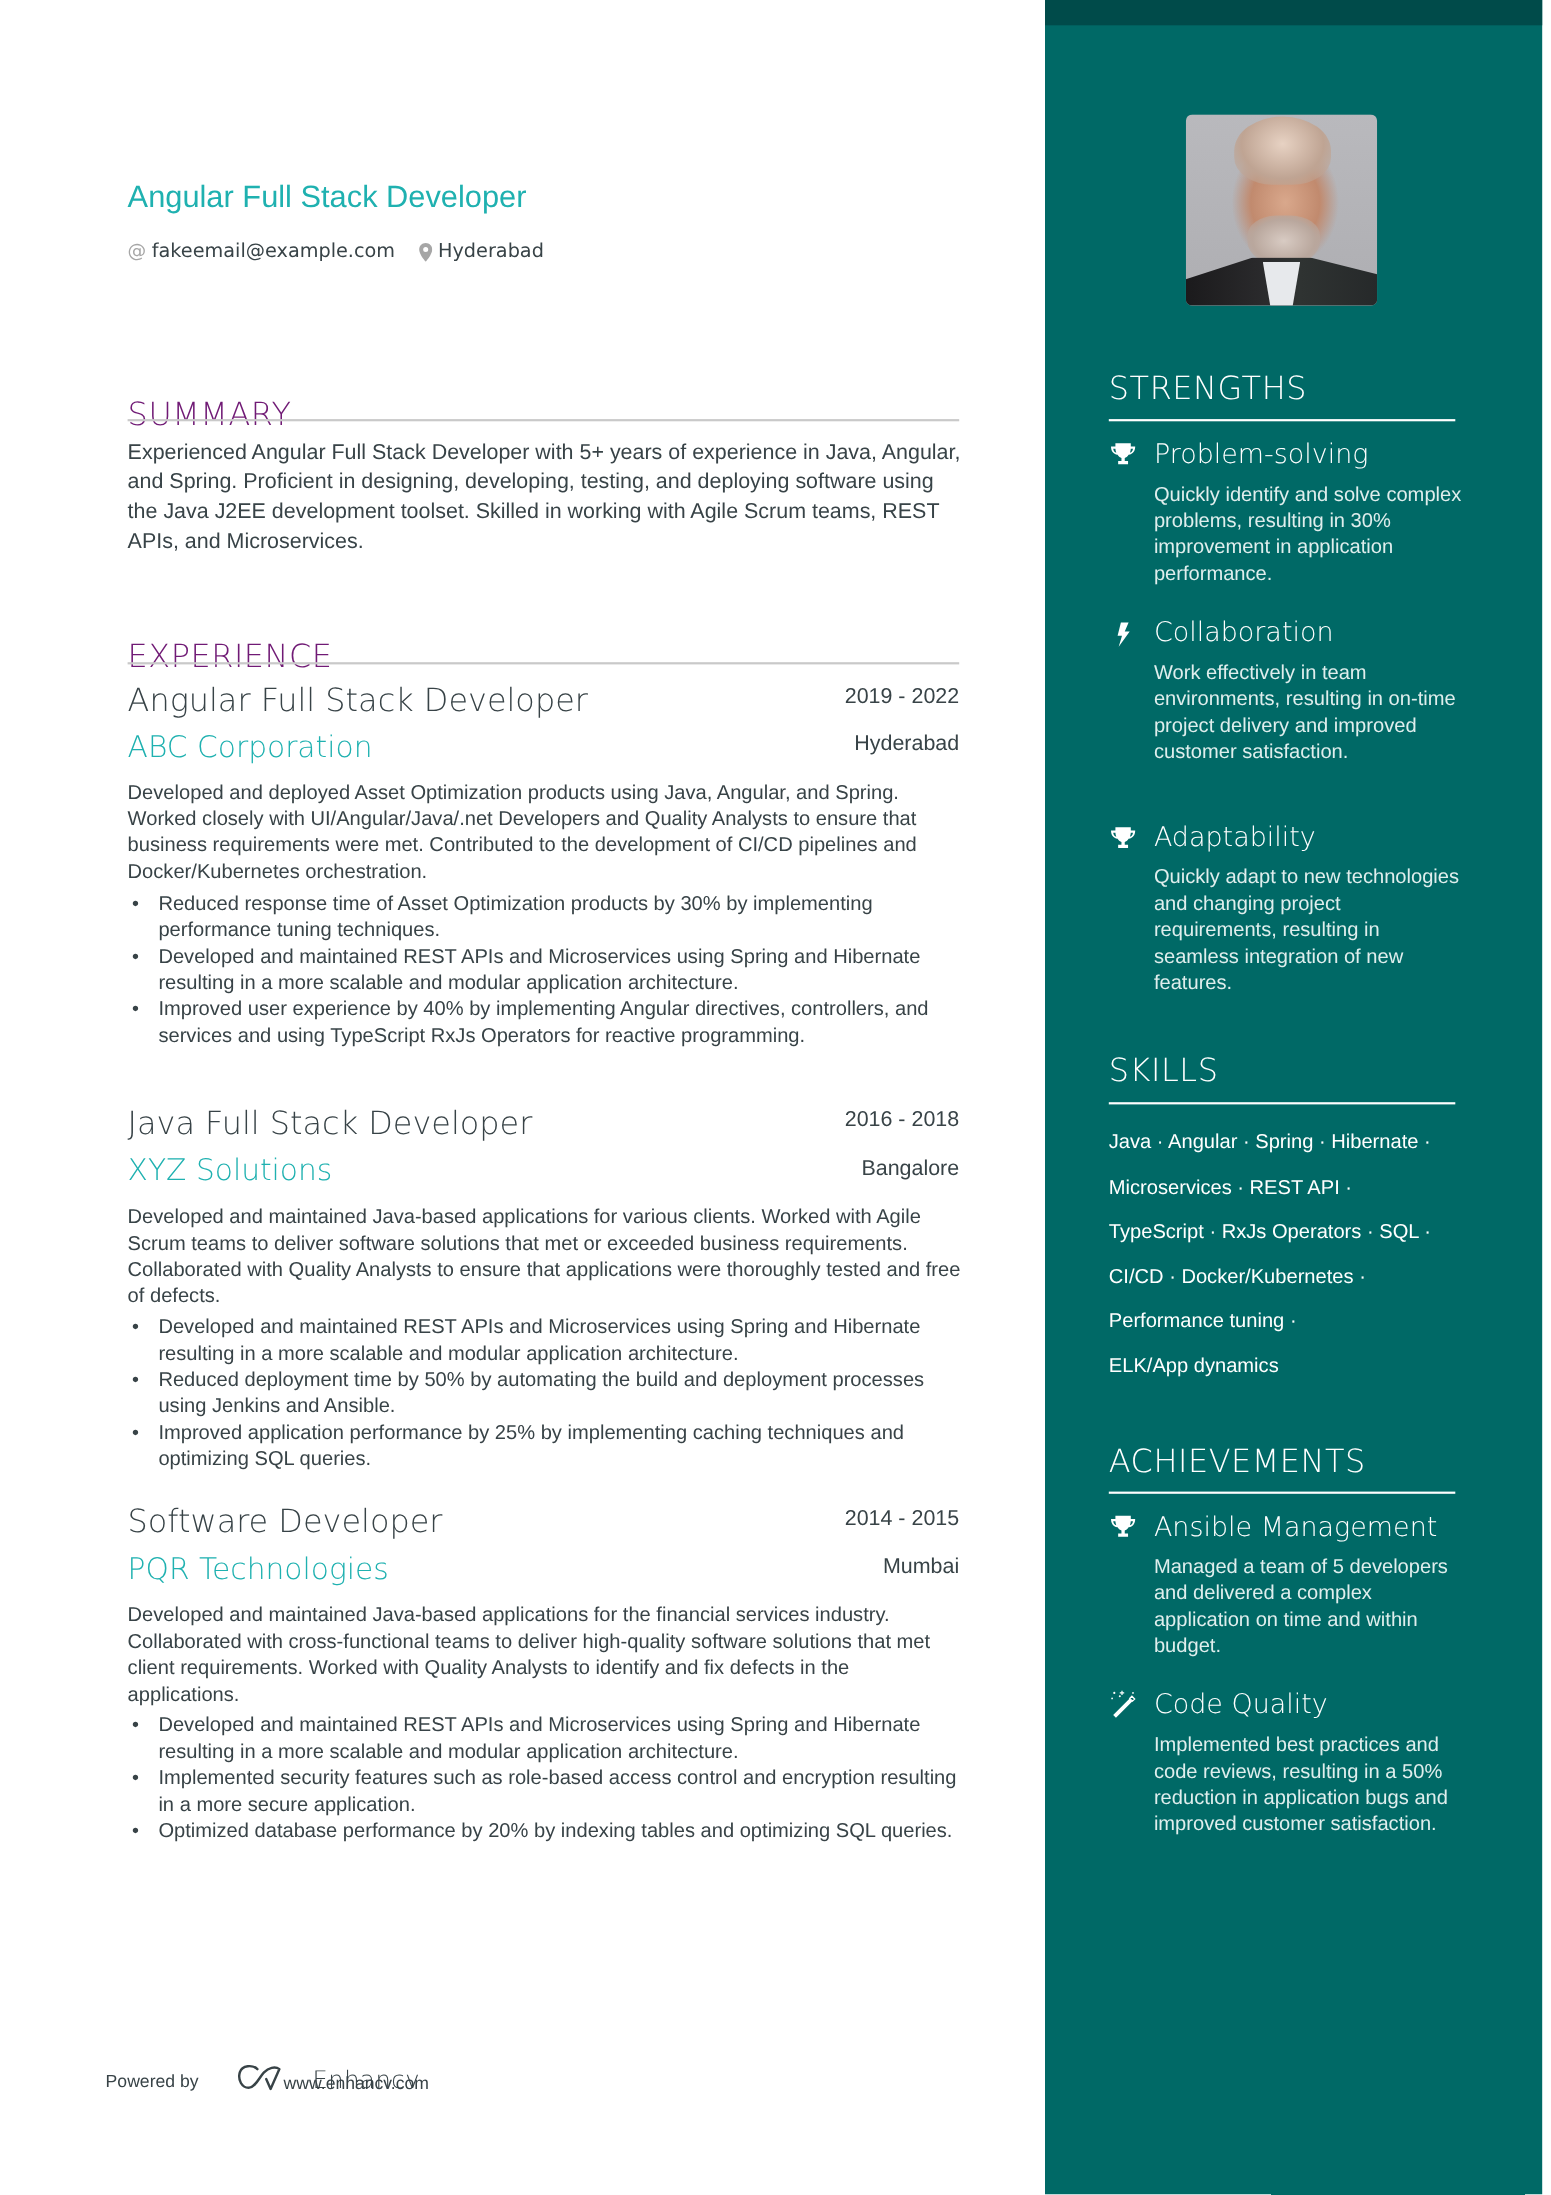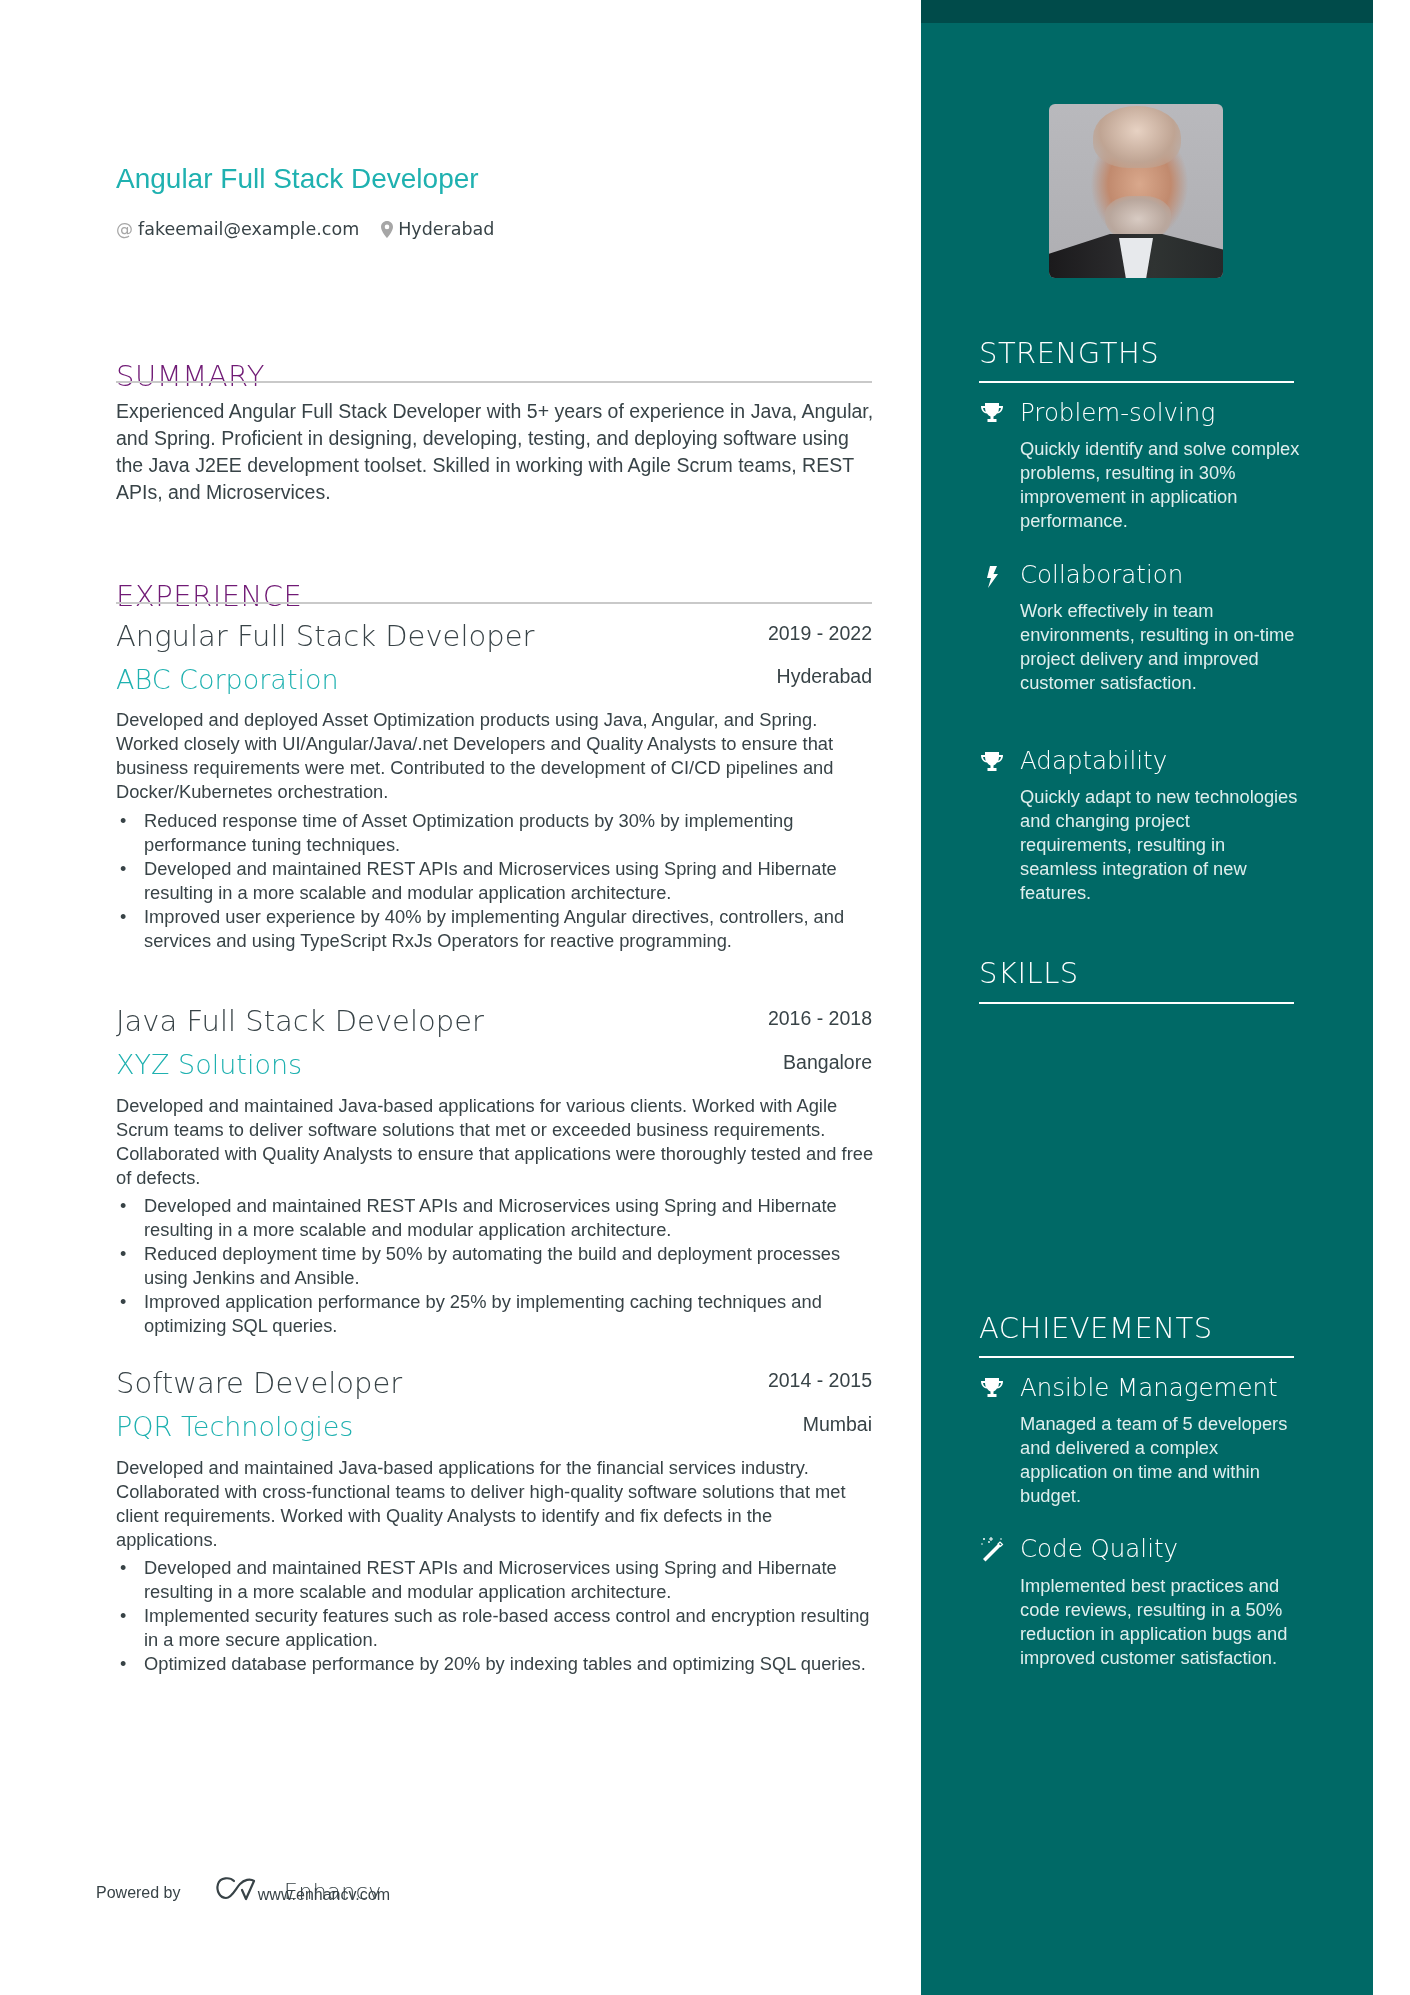--- a/index.html
+++ b/index.html
@@ -1,20 +1,20 @@
 <!DOCTYPE html>
 <html><head>
   <meta charset="utf-8">
   <style>
     * { box-sizing: border-box; margin: 0; padding: 0; }
     html, body { width: 1410px; height: 1995px; background: #ffffff; overflow: hidden; }
     body { position: relative; font-family: "Liberation Sans", sans-serif; color: #384347; }
 
     .main { position: absolute; left: 0; top: 0; width: 921px; height: 1995px; background: #fff; }
-    .sidebar { position: absolute; left: 921px; top: 0; width: 452px; height: 1995px; background: #006966; }
+    .sidebar { position: absolute; left: 950px; top: 0; width: 452px; height: 1995px; background: #006966; }
     .sidebar-topband { position: absolute; left: 0; top: 0; width: 100%; height: 23px; background: #004b4a; }
 
     
     .name { position: absolute; left: 115px; top: 98px; font-family: "DejaVu Sans", sans-serif; font-weight: 300; font-size: 52px; letter-spacing: 0.5px; color: #384347; line-height: 1; white-space: nowrap; }
     .title { position: absolute; left: 116px; top: 164px; font-size: 28px; color: #1fb1b0; line-height: 1.1; white-space: nowrap; }
     .contacts { position: absolute; left: 116px; top: 219px; display: flex; align-items: center; gap: 22px; font-family: "DejaVu Sans", sans-serif; font-size: 17.5px; color: #384347; }
     .contact { display: flex; align-items: center; gap: 5px; }
     .contact .ic { color: #a6a6a6; font-size: 17px; display: inline-flex; align-items: center; }
 
     
@@ -172,20 +172,28 @@
       <svg width="24" height="22" viewBox="0 0 24 22">
           <path d="M5 1h14v3h4c0 4-2 7-6 7.5-1 1.6-2.4 2.6-3.5 2.9V17h3v3H7.5v-3h3v-2.6C9.4 14.1 8 13.1 7 11.5 3 11 1 8 1 4h4V1zm-2 5c.3 2 1.3 3.2 2.8 3.7C5.3 8.6 5.1 7.3 5 6H3zm18 0h-2c-.1 1.3-.3 2.6-.8 3.7 1.5-.5 2.5-1.7 2.8-3.7z" fill="#ffffff"></path>
         </svg>
     </div>
     <div class="s-item-title" style="top:749px;">Adaptability</div>
     <div class="s-item-desc" style="top:785px;">Quickly adapt to new technologies and changing project requirements, resulting in seamless integration of new features.</div>
   </div>
 
   <div class="s-title" style="top:959px;">SKILLS</div>
   <div class="s-rule" style="top:1002px;"></div>
+  <div class="skills">
+    <div class="skill-line">Java · Angular · Spring · Hibernate ·</div>
+    <div class="skill-line">Microservices · REST API ·</div>
+    <div class="skill-line">TypeScript · RxJs Operators · SQL ·</div>
+    <div class="skill-line">CI/CD · Docker/Kubernetes ·</div>
+    <div class="skill-line">Performance tuning ·</div>
+    <div class="skill-line">ELK/App dynamics</div>
+  </div>
 
   <div class="s-title" style="top:1314px;">ACHIEVEMENTS</div>
   <div class="s-rule" style="top:1356px;"></div>
 
   <div>
     <div class="s-item-icon" style="top:1375px;">
       <svg width="24" height="22" viewBox="0 0 24 22">
           <path d="M5 1h14v3h4c0 4-2 7-6 7.5-1 1.6-2.4 2.6-3.5 2.9V17h3v3H7.5v-3h3v-2.6C9.4 14.1 8 13.1 7 11.5 3 11 1 8 1 4h4V1zm-2 5c.3 2 1.3 3.2 2.8 3.7C5.3 8.6 5.1 7.3 5 6H3zm18 0h-2c-.1 1.3-.3 2.6-.8 3.7 1.5-.5 2.5-1.7 2.8-3.7z" fill="#ffffff"></path>
         </svg>
     </div>

